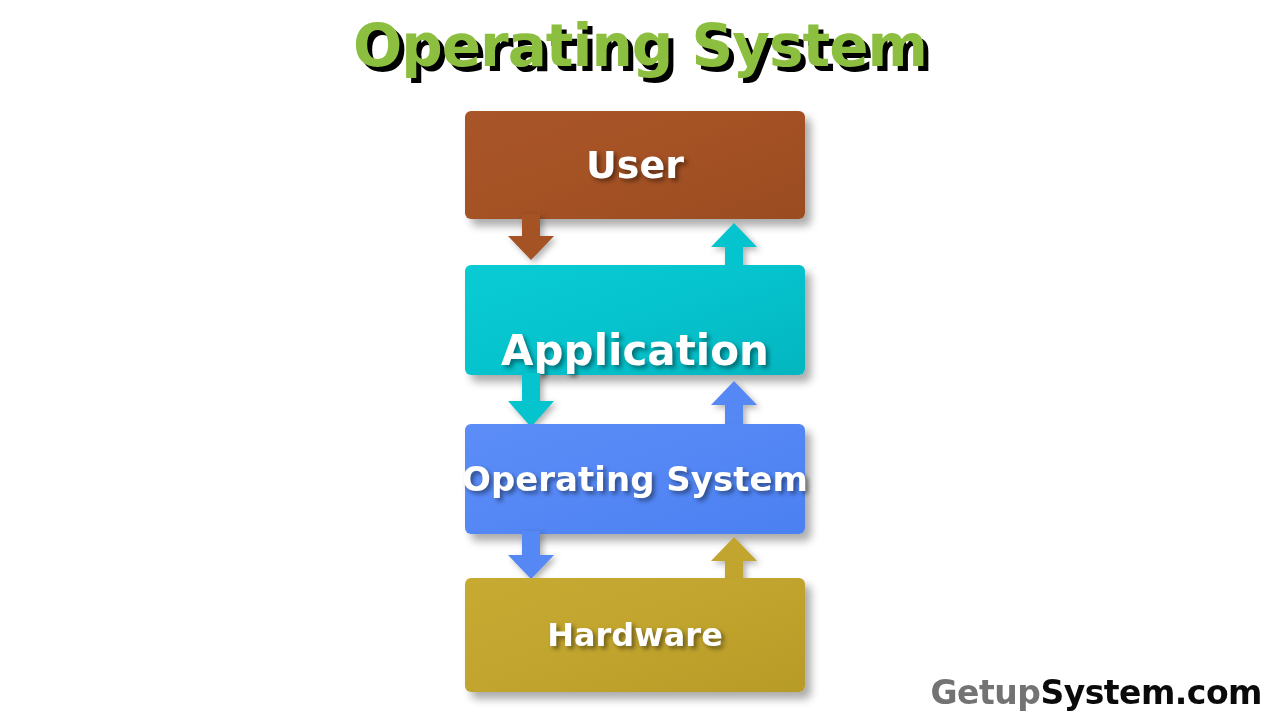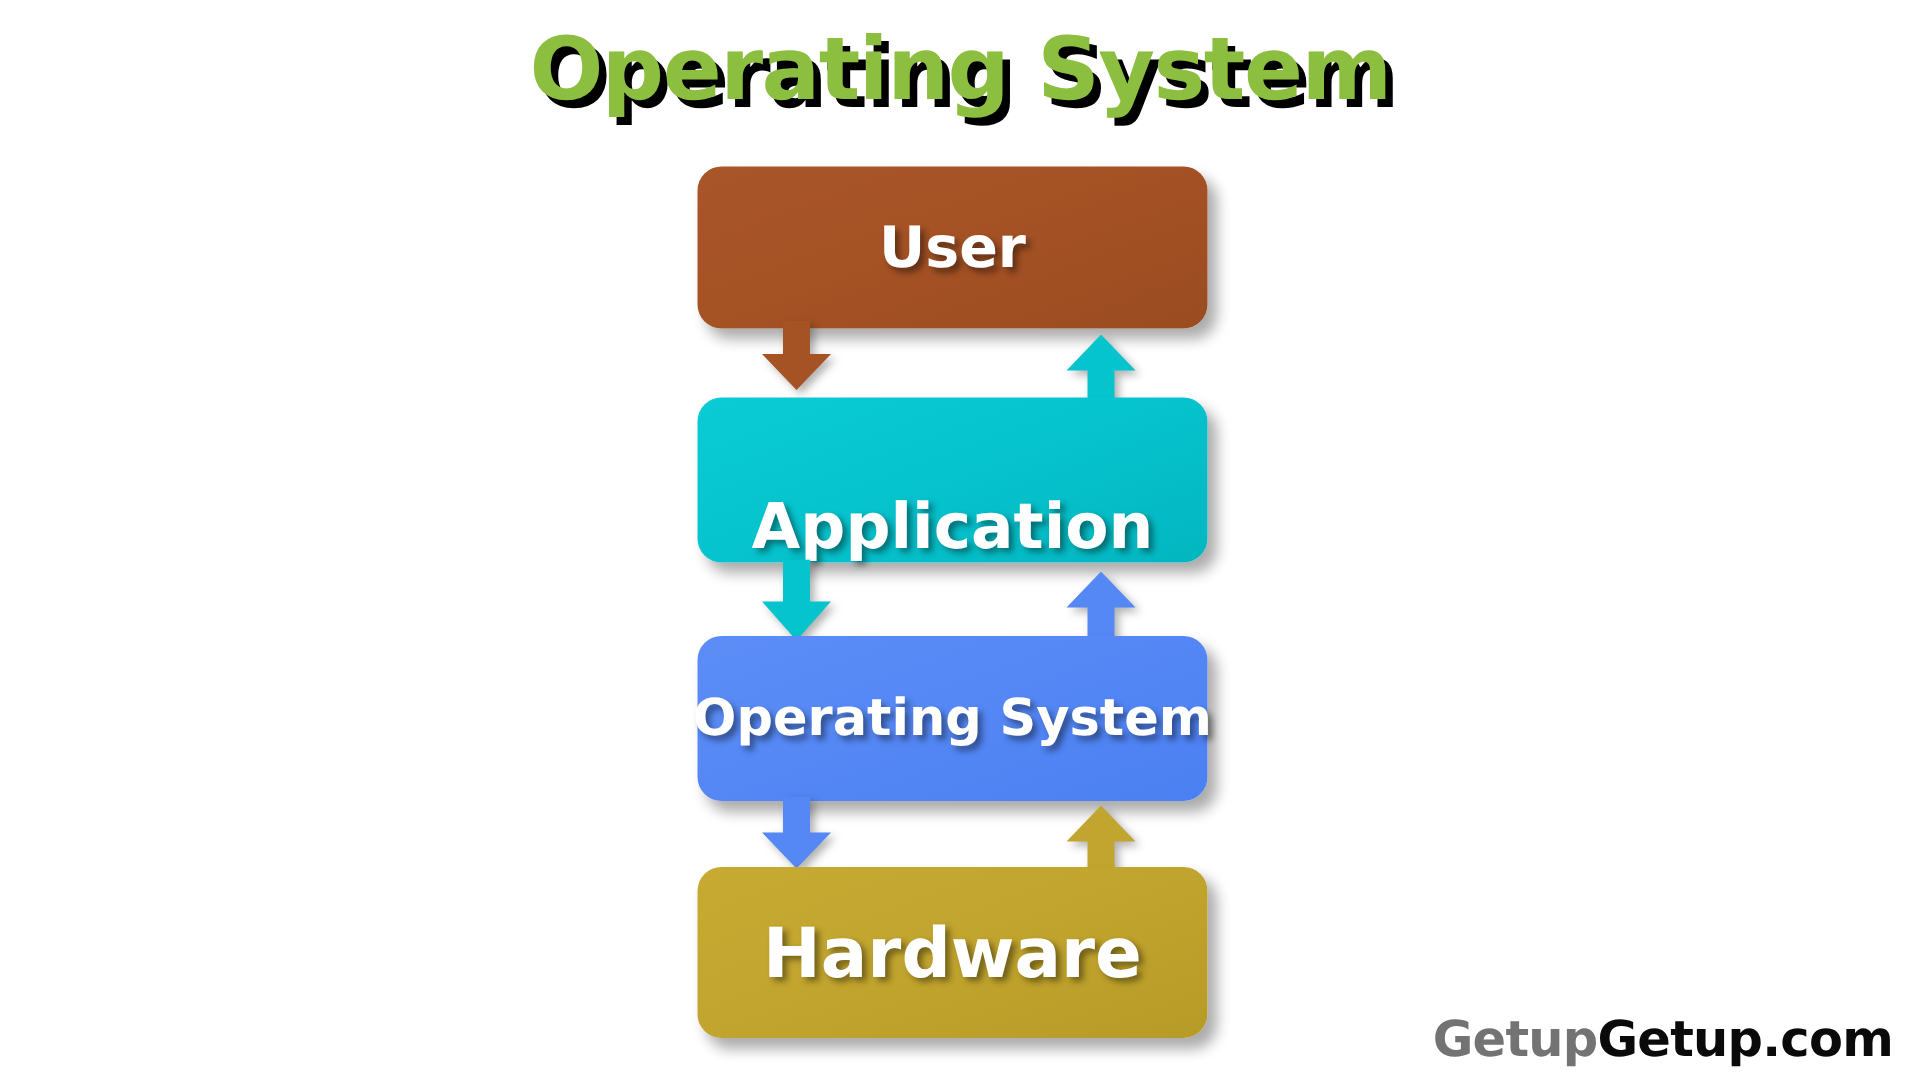--- a/index.html
+++ b/index.html
@@ -39,21 +39,21 @@
     line-height: 1.05;
     white-space: nowrap;
     user-select: none;
   }
 
   
   .layer-box {
     position: absolute;
     left: 465px;
     width: 340px;
-    border-radius: 16px;
+    border-radius: 6px;
     display: flex;
     align-items: center;
     justify-content: center;
     box-sizing: border-box;
     box-shadow: 6px 7px 9px rgba(0,0,0,0.33);
   }
   .layer-box .layer-label {
     font-family: "DejaVu Sans", "Liberation Sans", sans-serif;
     font-weight: 700;
     color: #ffffff;
@@ -83,21 +83,21 @@
     height: 110px;
     background: linear-gradient(160deg, #5C8DF7 0%, #5588F5 45%, #4B80F2 100%);
   }
   #box-operating-system .layer-label { font-size: 34px; }
 
   #box-hardware {
     top: 578px;
     height: 114px;
     background: linear-gradient(160deg, #C7AA32 0%, #C2A52E 45%, #B79B27 100%);
   }
-  #box-hardware .layer-label { font-size: 46px; text-align: center; }
+  #box-hardware .layer-label { font-size: 32px; text-align: center; }
 
   
   .arrow {
     position: absolute;
     width: 46px;
     filter: drop-shadow(3px 3px 3px rgba(0,0,0,0.30));
   }
   .arrow svg { display: block; width: 100%; height: 100%; }
 
   .arrow-down-1 { left: 508px; top: 214px; height: 46px; }
@@ -175,16 +175,16 @@
     <svg viewBox="0 0 46 46" preserveAspectRatio="none" aria-hidden="true">
       <polygon points="23,0 46,24 32,24 32,46 14,46 14,24 0,24" fill="#C2A52E"></polygon>
     </svg>
   </div>
 
   <div id="box-hardware" class="layer-box">
     <span class="layer-label">Hardware</span>
   </div>
 
   <div id="watermark">
-    <span class="wm-getup">Getup</span><span class="wm-learn">Getup.com</span>
+    <span class="wm-getup">Getup</span><span class="wm-learn">System.com</span>
   </div>
 
 </div>
 
 </body></html>

